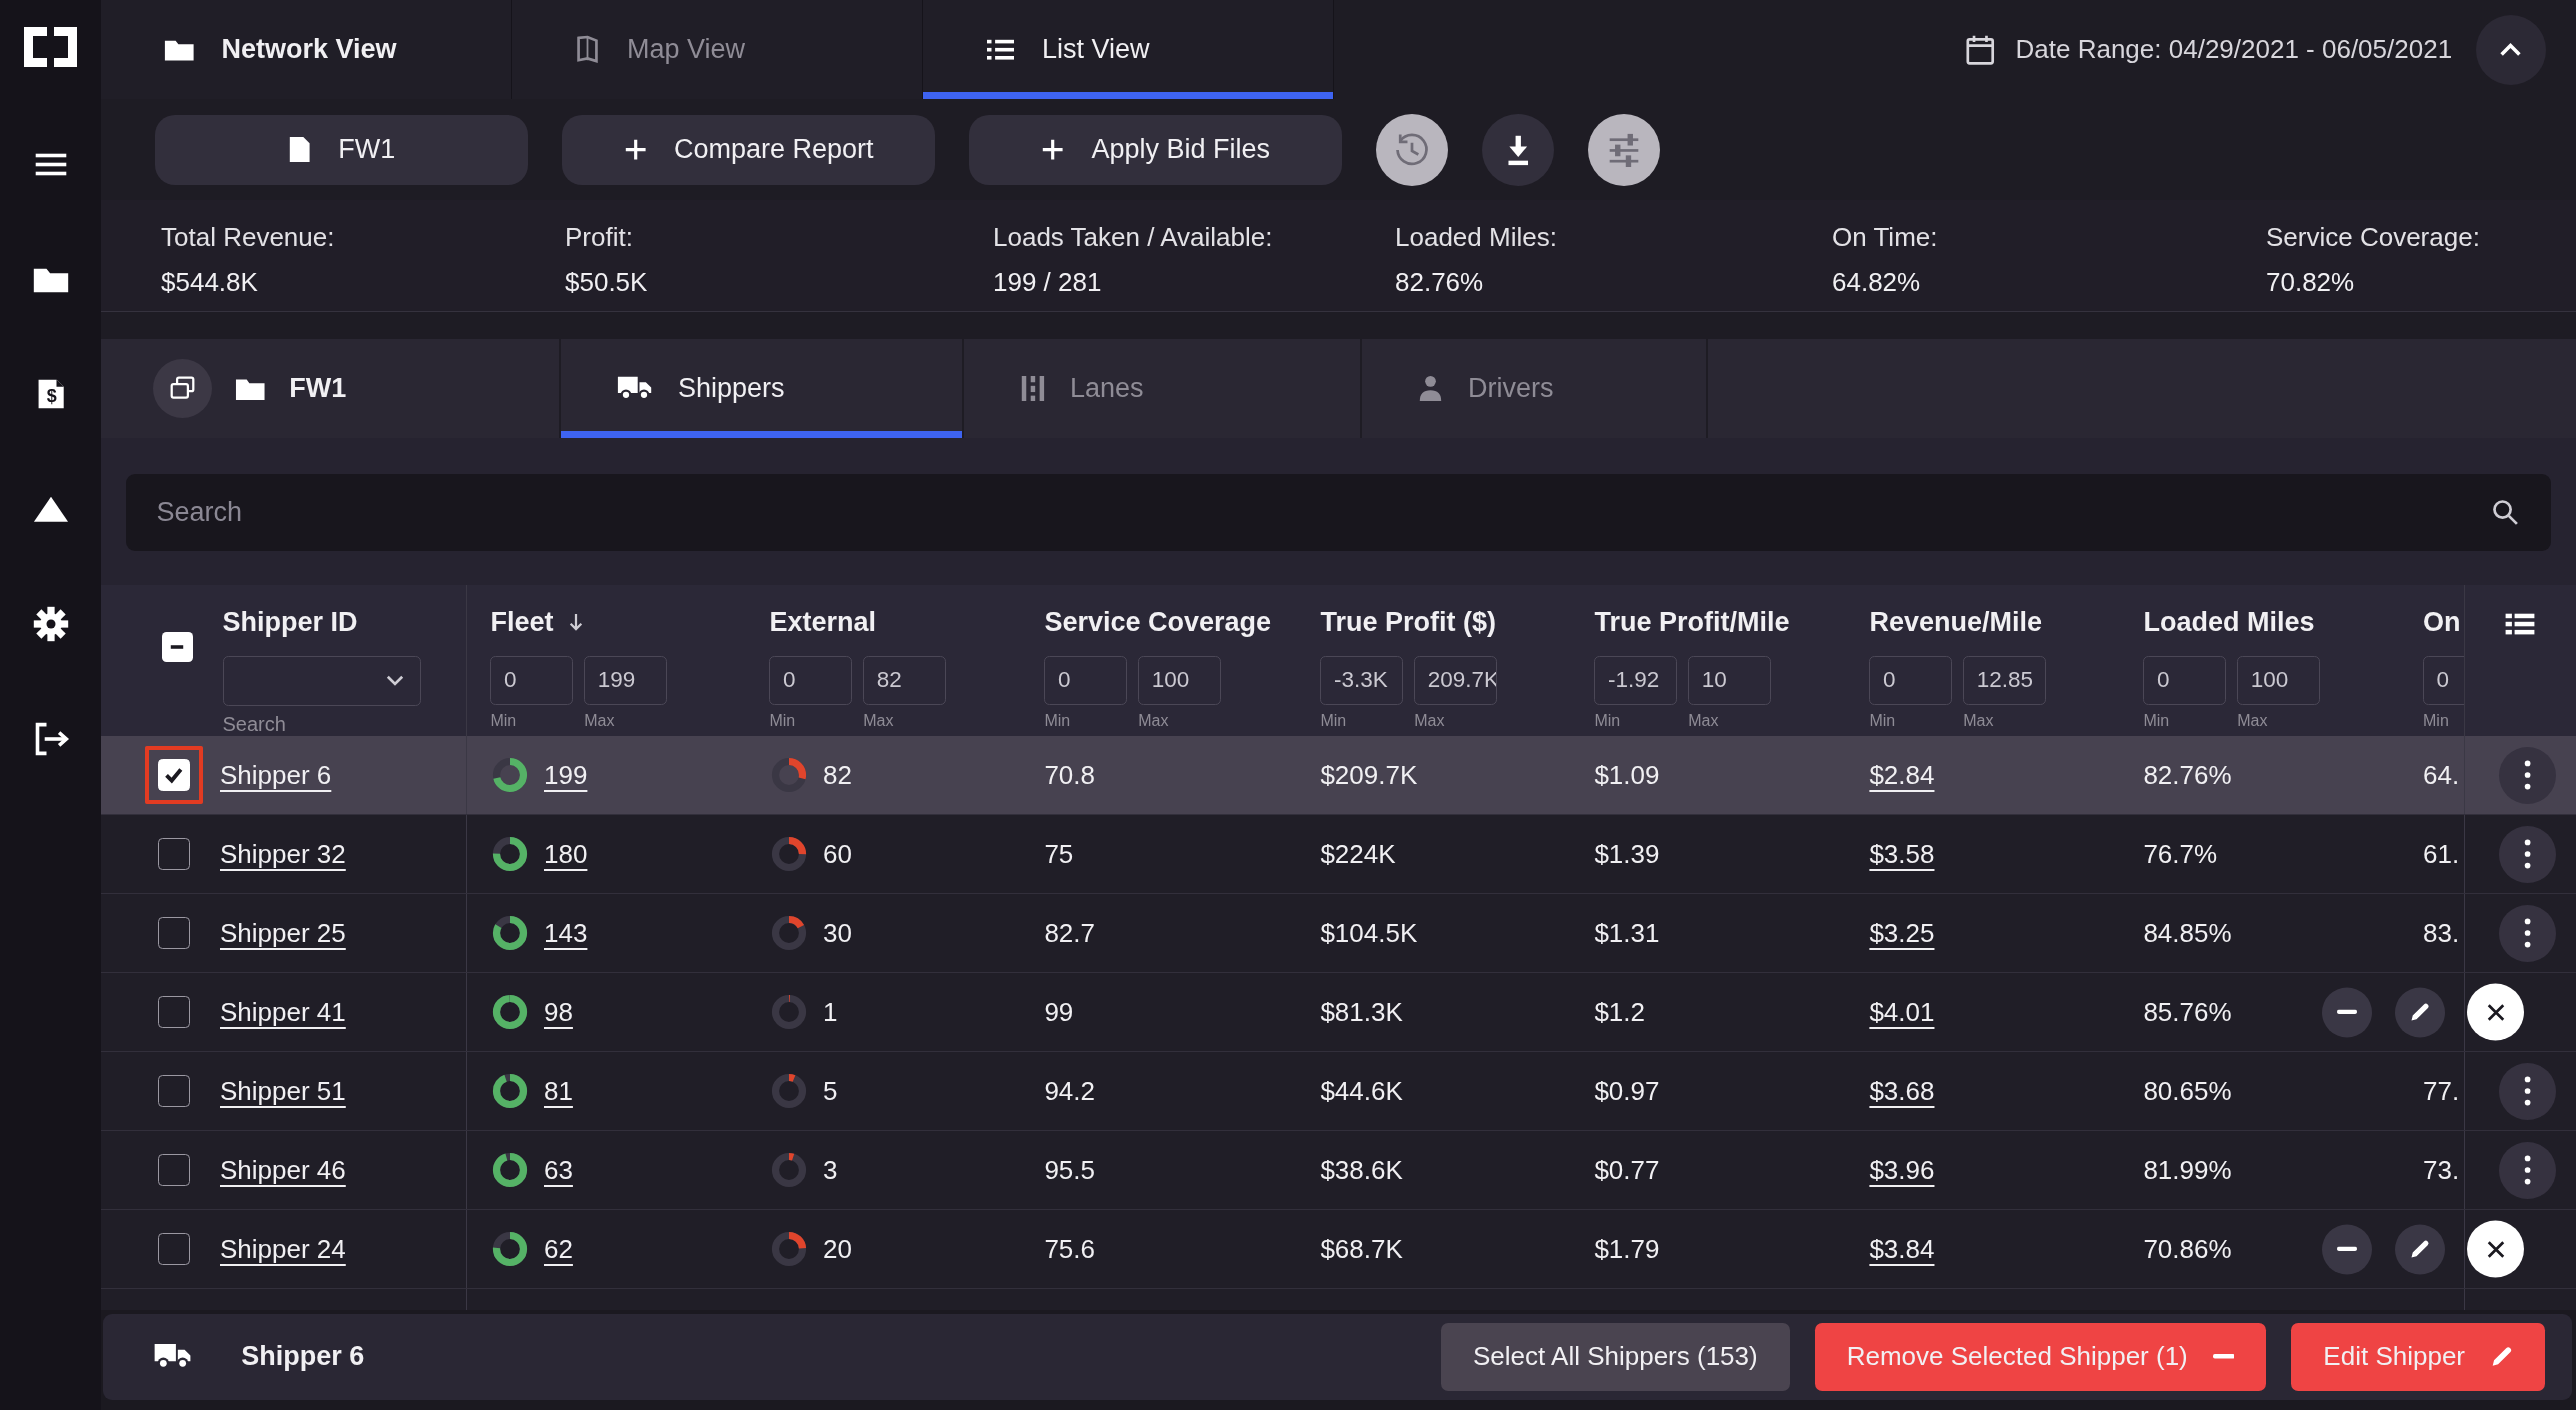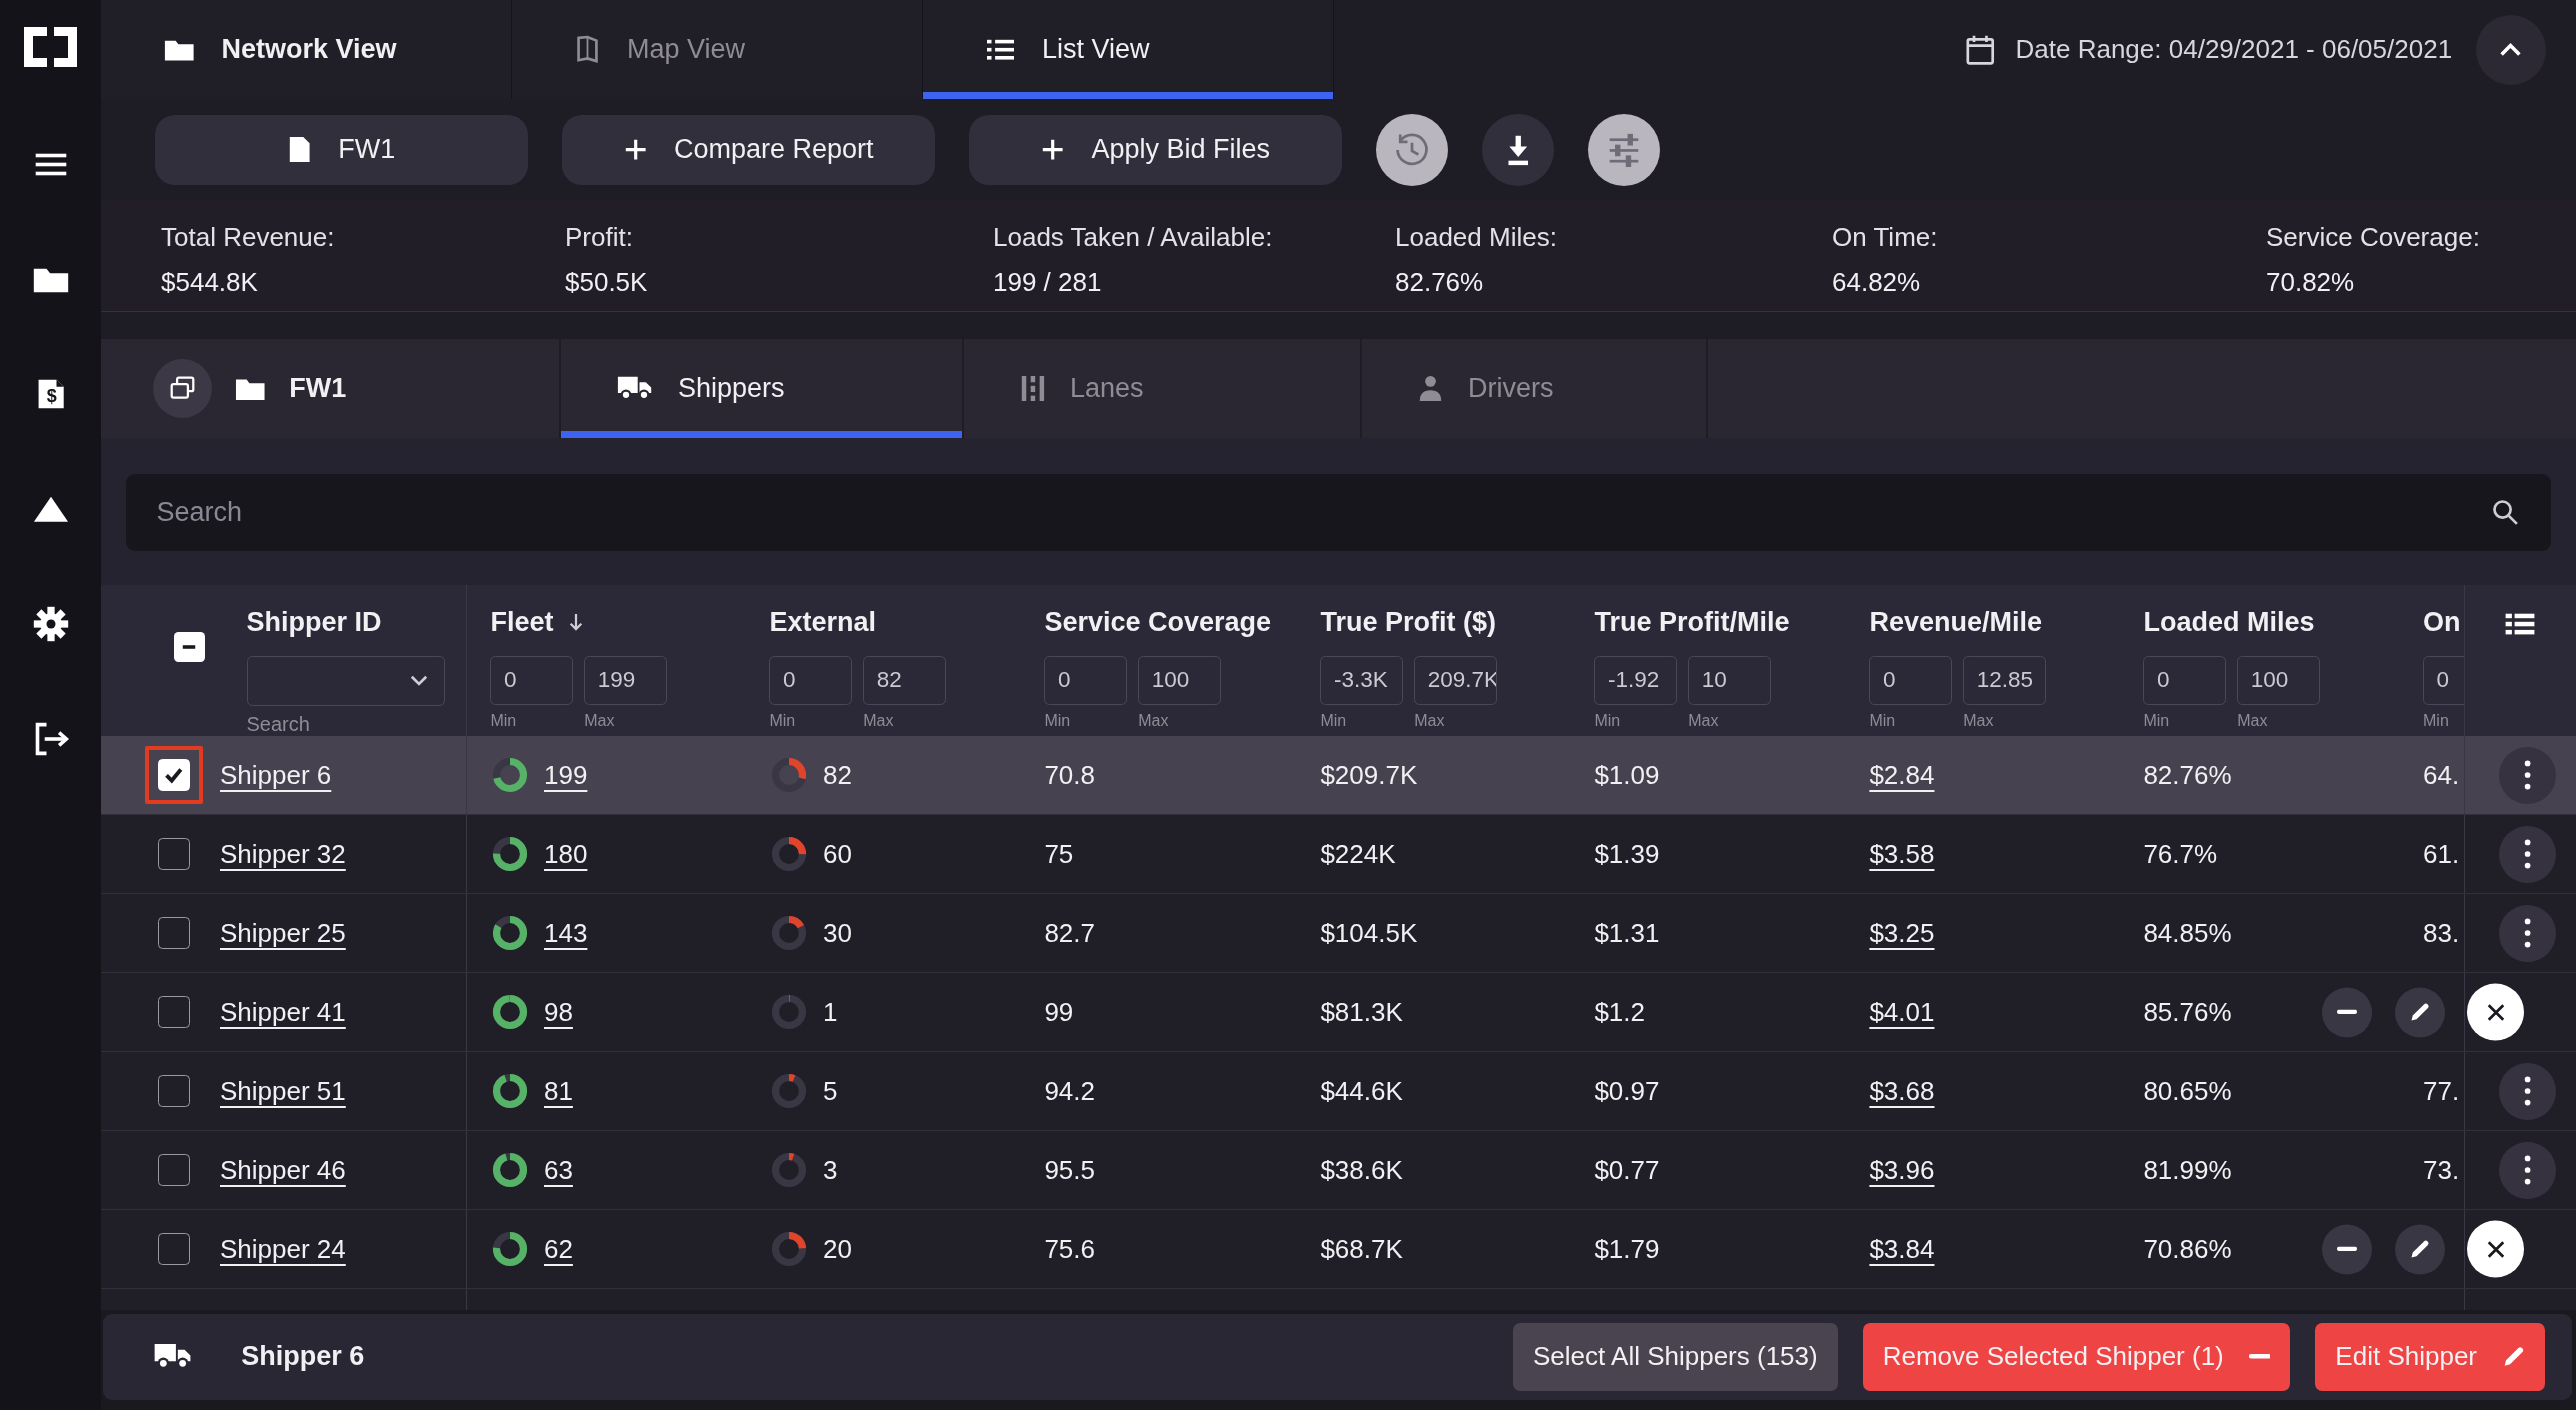--- a/index.html
+++ b/index.html
@@ -61,21 +61,21 @@
     --cols:366px 279px 275px 276px 274px 275px 274px 275px 69px 111px; }
   .thead { background:#2b2837; display:grid; grid-template-columns:var(--cols); height:151px; }
   .th { padding:21.6px 0 0 23.4px; overflow:hidden; }
   .th .lab { font-weight:700; font-size:27px; display:flex; align-items:center; gap:14.4px; white-space:nowrap; }
   .filters { display:flex; gap:10.8px; margin-top:18px; }
   .fin { width:83px; height:49px; background:transparent; border:1.8px solid #4b4756; border-radius:5.4px; color:#cbc9d1; font-size:22.5px; padding-left:12.6px; font-family:inherit; outline:0; }
   .mm { display:flex; gap:10.8px; margin-top:7.2px; font-size:16px; color:#8f8c96; }
   .mm span { width:83px; }
   .c-ship { border-right:1.8px solid #3b3845; }
   .c-act { border-left:1.8px solid #3b3845; padding:0; }
-  .th.c-ship { display:flex; padding-left:16px;gap:12px; }
+  .th.c-ship { display:flex; padding-left:4px; }
   .hcb { width:30.5px; height:30.5px; background:#fff; border-radius:4.5px; margin:25px 0 0 57px; display:grid; place-items:center; flex:none; cursor:pointer; }
   .shcol { margin-left:30px; }
   .selectbox { width:198px; height:50px; border:1.8px solid #4b4756; border-radius:5.4px; margin-top:18px; display:flex; align-items:center; justify-content:flex-end; padding-right:14.4px; cursor:pointer; }
   .hint { font-size:20px; color:#8f8c96; margin-top:7.2px; }
   .th.c-act { display:flex; justify-content:center; padding-top:25px; }
   .th.c-on { padding-left:28px; }
 
   .tbody { flex:1; overflow:hidden; background:#201e27; }
   .trow { display:grid; grid-template-columns:var(--cols); height:79px; align-items:center; border-bottom:1.8px solid #322f3b; font-size:26px; position:relative; background:#201e27; }
   .trow.selected { background:#474250; }
@@ -97,21 +97,21 @@
   .trio { position:absolute; right:52px; top:50%; transform:translateY(-50%); display:none; align-items:center; gap:22.5px; z-index:2; }
   .trio .b { width:50px; height:50px; border-radius:50%; background:#3a3745; display:grid; place-items:center; cursor:pointer; }
   .trio .b.x { width:57px; height:57px; background:#fff; }
   .trow.expanded .trio { display:flex; }
 
   
   .contentbottom { height:100px; background:#1b1920; padding:3.6px 3.6px 0 1.8px; }
   .footer { height:86px; background:#2a2734; border-radius:9px; display:flex; align-items:center; padding:0 27px 0 50px; gap:25px; }
   .footer .grow { flex:1; }
   .fsel { font-weight:700; font-size:27px; margin-left:23.4px; }
-  .fbtn { height:68px; border-radius:7.2px; display:flex; align-items:center; justify-content:center; font-size:26px; padding:0 20px; gap:25px; cursor:pointer; }
+  .fbtn { height:68px; border-radius:7.2px; display:flex; align-items:center; justify-content:center; font-size:26px; padding:0 32px; gap:25px; cursor:pointer; }
   .fbtn.gray { background:#4a4450; }
   .fbtn.blue { background:#ef4444; }
   svg { display:block; }
 </style>
 </head>
 <body>
 
 <div class="app">
 
   <div class="sidebar">

